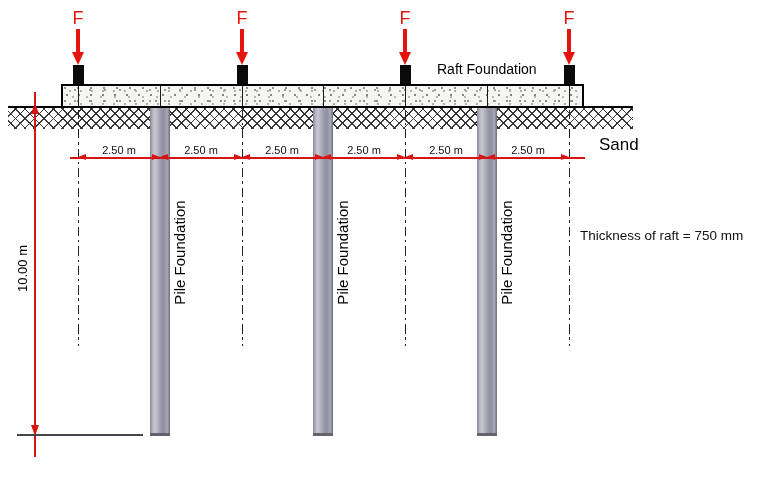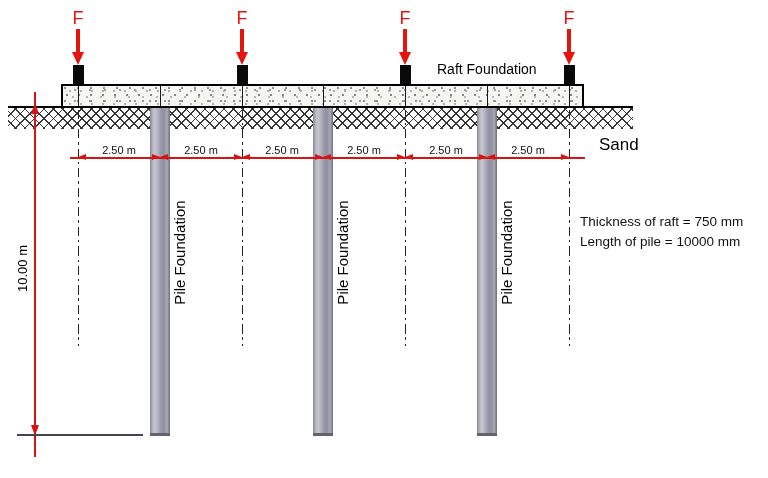--- a/index.html
+++ b/index.html
@@ -81,21 +81,21 @@
                  border-left:4px solid transparent; border-right:4px solid transparent;
                  border-bottom:11px solid #d81412; }
   .varrow-down { position:absolute; left:31px; top:425px; width:0; height:0;
                  border-left:4px solid transparent; border-right:4px solid transparent;
                  border-top:11px solid #d81412; }
   .depth-label { position:absolute; left:-18px; top:261px; width:80px; text-align:center;
                  transform:rotate(-90deg); font-size:13px; color:#000; white-space:nowrap; }
   .tip-line { position:absolute; left:17px; top:434px; width:126px; height:1.6px; background:#45454d; }
 
   
-  .notes { position:absolute; left:580px; top:212px; font-size:13.5px; color:#111; }
+  .notes { position:absolute; left:580px; top:226px; font-size:13.5px; color:#111; }
   .notes .nline { line-height:20px; white-space:nowrap; }
   .notes sub { font-size:10px; position:relative; bottom:-2px; }
   .notes sup { font-size:10px; position:relative; top:-2px; }
 </style>
 </head>
 <body>
 
 <div class="canvas">
 
   <div class="f-label" style="left:68px">F</div>
@@ -167,16 +167,15 @@
   <div class="span-label" style="left:503px">2.50 m</div>
 
   <div class="vdim-line"></div>
   <div class="varrow-up"></div>
   <div class="varrow-down"></div>
   <div class="depth-label">10.00 m</div>
   <div class="tip-line"></div>
 
   <div class="notes">
     <div class="nline">Thickness of raft = 750 mm</div>
-    <div class="nline">Length of pile = 10000 mm</div>
   </div>
 
 </div>
 
 </body></html>

